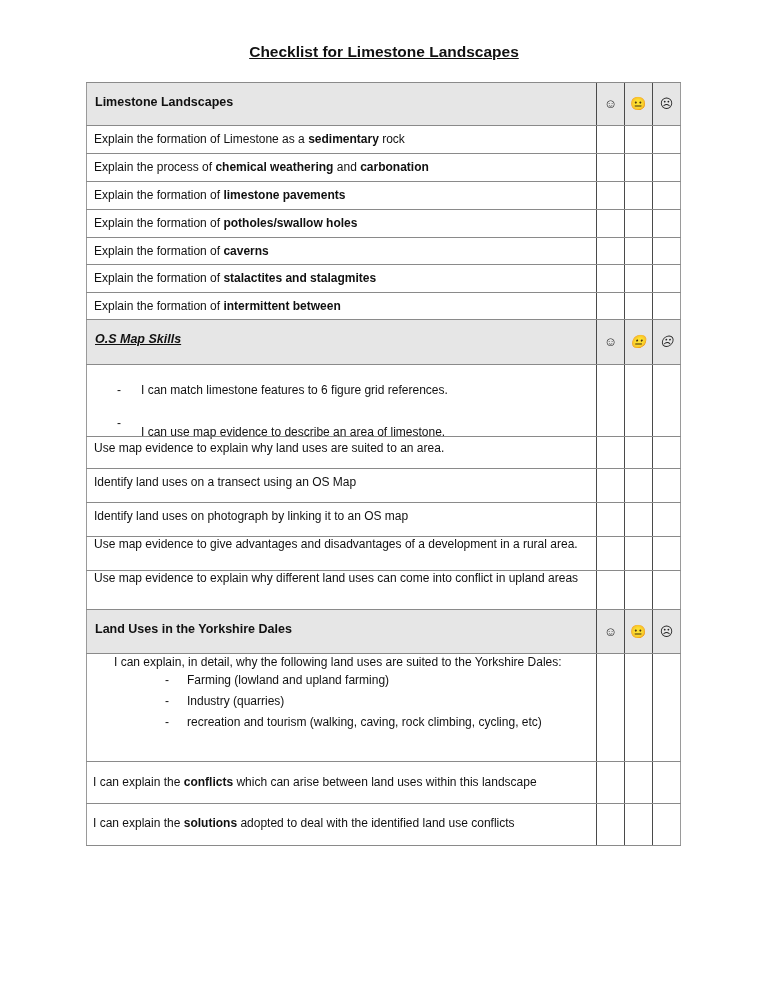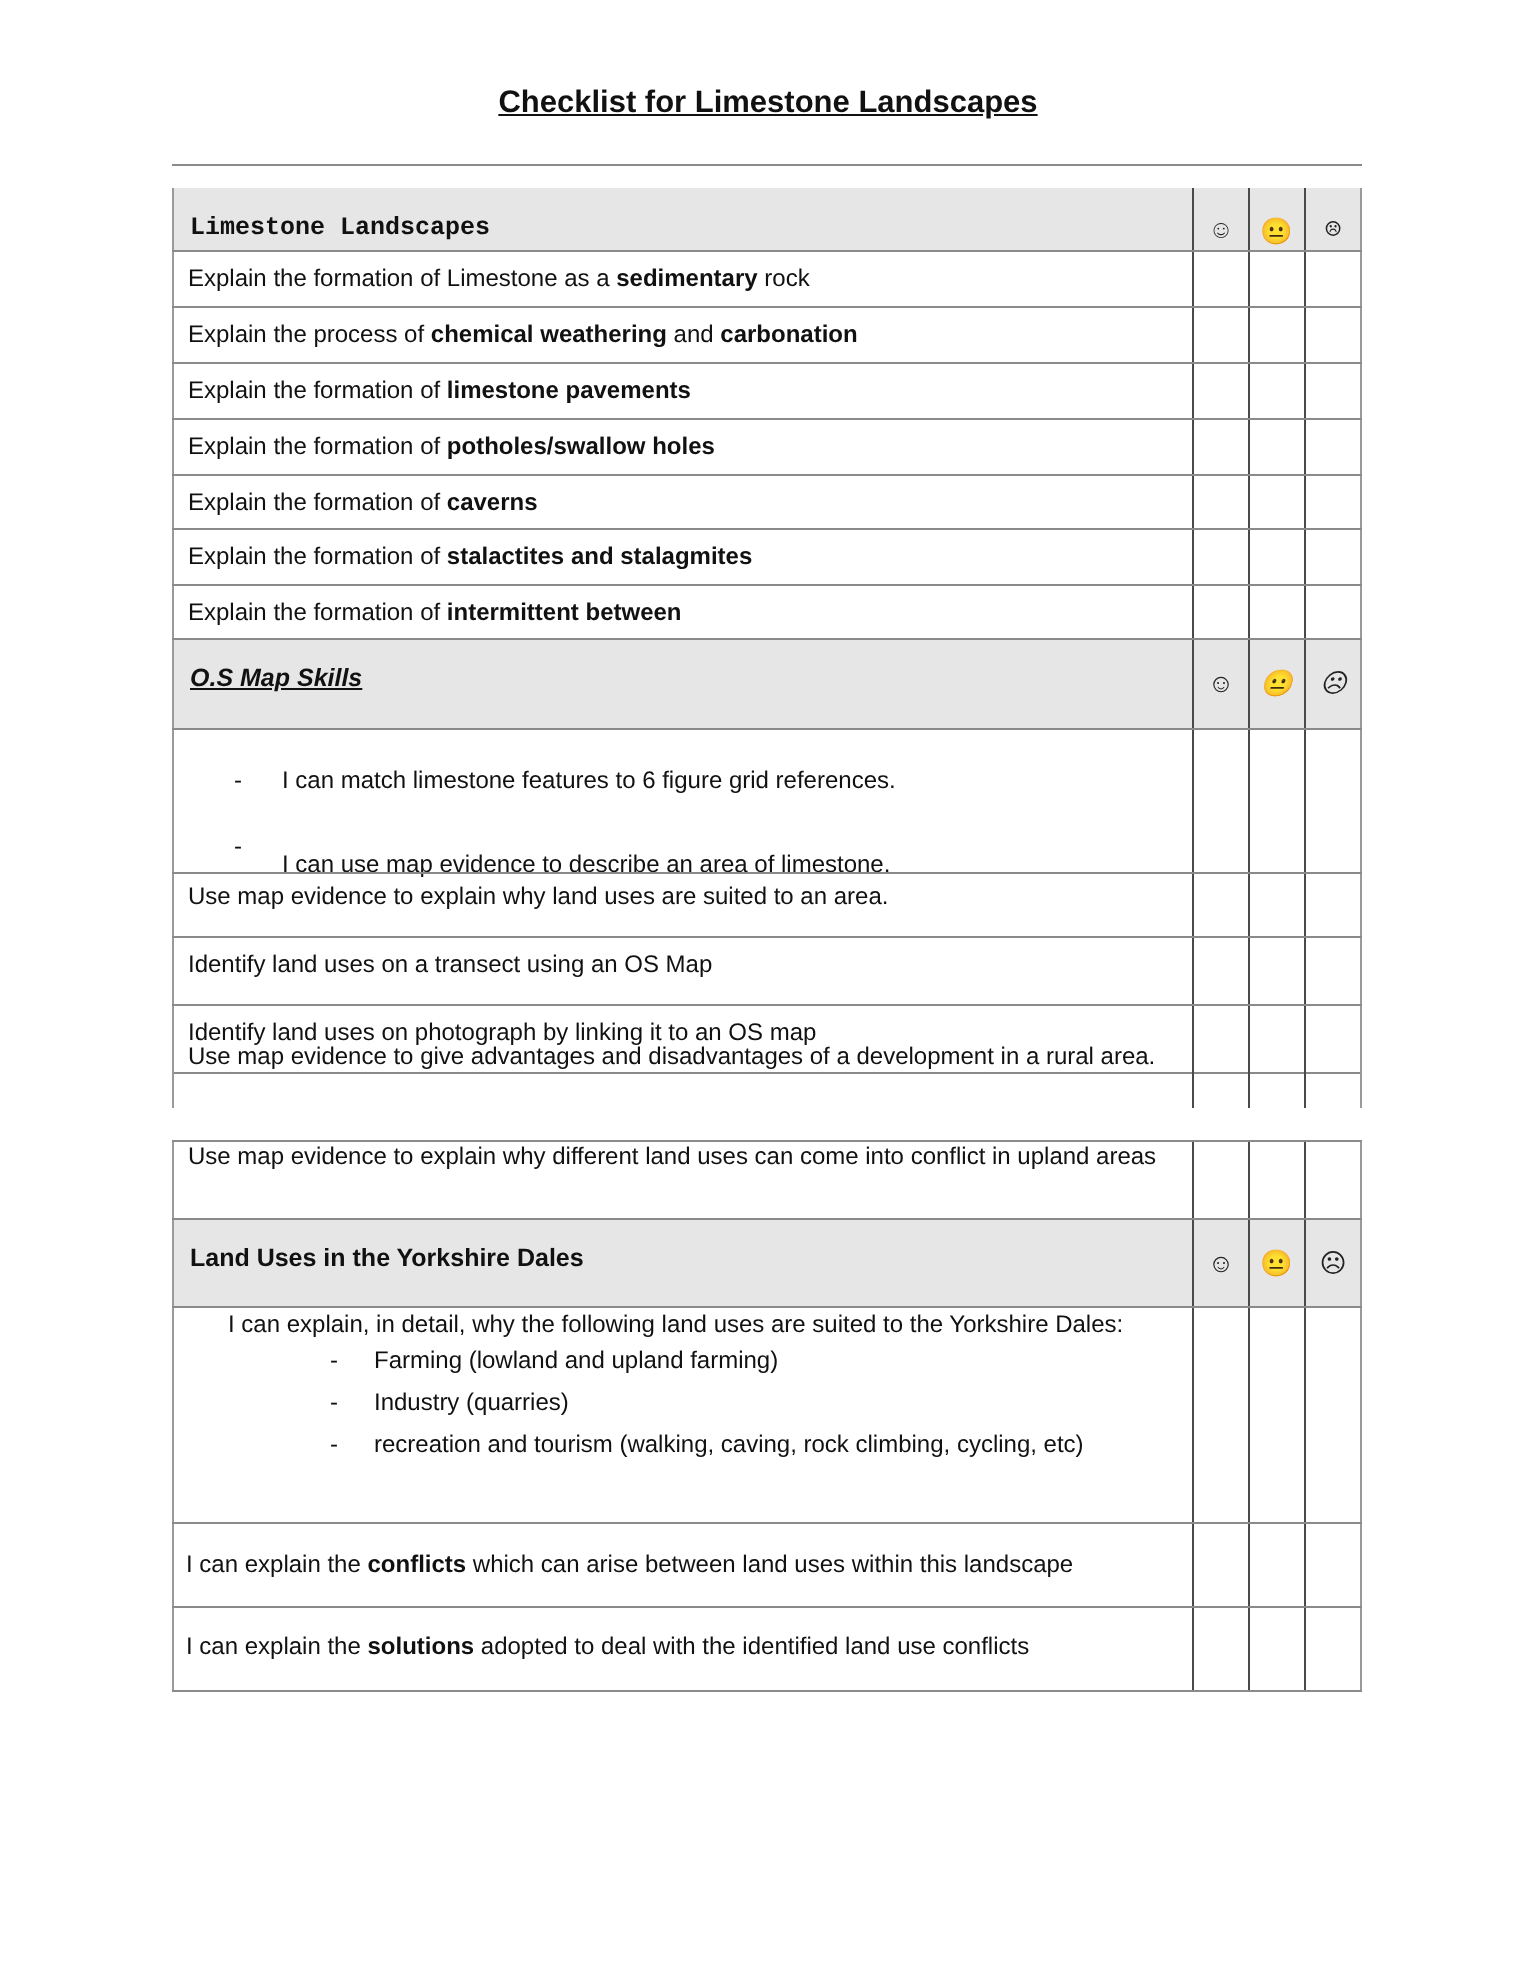--- a/index.html
+++ b/index.html
@@ -25,21 +25,21 @@
   .txt b { font-weight: bold; margin-top: 12px; }
   .bul { position: absolute; font-size: 12px; }
 </style>
 </head>
 <body>
 
 <div class="title">Checklist for Limestone Landscapes</div>
 
 <div class="tbl">
 
-  <div class="row head" style="top:12px;height:31px;font-family:Liberation Mono, monospace;">
+  <div class="row head" style="top:0;height:43px;">
     <div class="cell c0">
         <span class="head-text" style="top:13px;">Limestone Landscapes</span>
       </div>
     <div class="cell c1">
         <span class="face">☺</span>
       </div>
     <div class="cell c2">
         <span class="face">😐</span>
       </div>
     <div class="cell c3">
@@ -170,21 +170,21 @@
   <div class="row" style="top:421px;height:33px;">
     <div class="cell c0">
         <span class="txt" style="top:5px;">Identify land uses on photograph by linking it to an OS map</span>
       </div>
     <div class="cell c1"></div>
     <div class="cell c2"></div>
     <div class="cell c3"></div>
   </div>
   <div class="hline" style="top:454px;"></div>
 
-  <div class="row" style="top:439px;height:33px;">
+  <div class="row" style="top:455px;height:33px;">
     <div class="cell c0">
         <span class="txt" style="top:-1px;">Use map evidence to give advantages and disadvantages of a development in a rural area.</span>
       </div>
     <div class="cell c1"></div>
     <div class="cell c2"></div>
     <div class="cell c3"></div>
   </div>
   <div class="hline" style="top:488px;"></div>
 
   <div class="row" style="top:489px;height:38px;">

